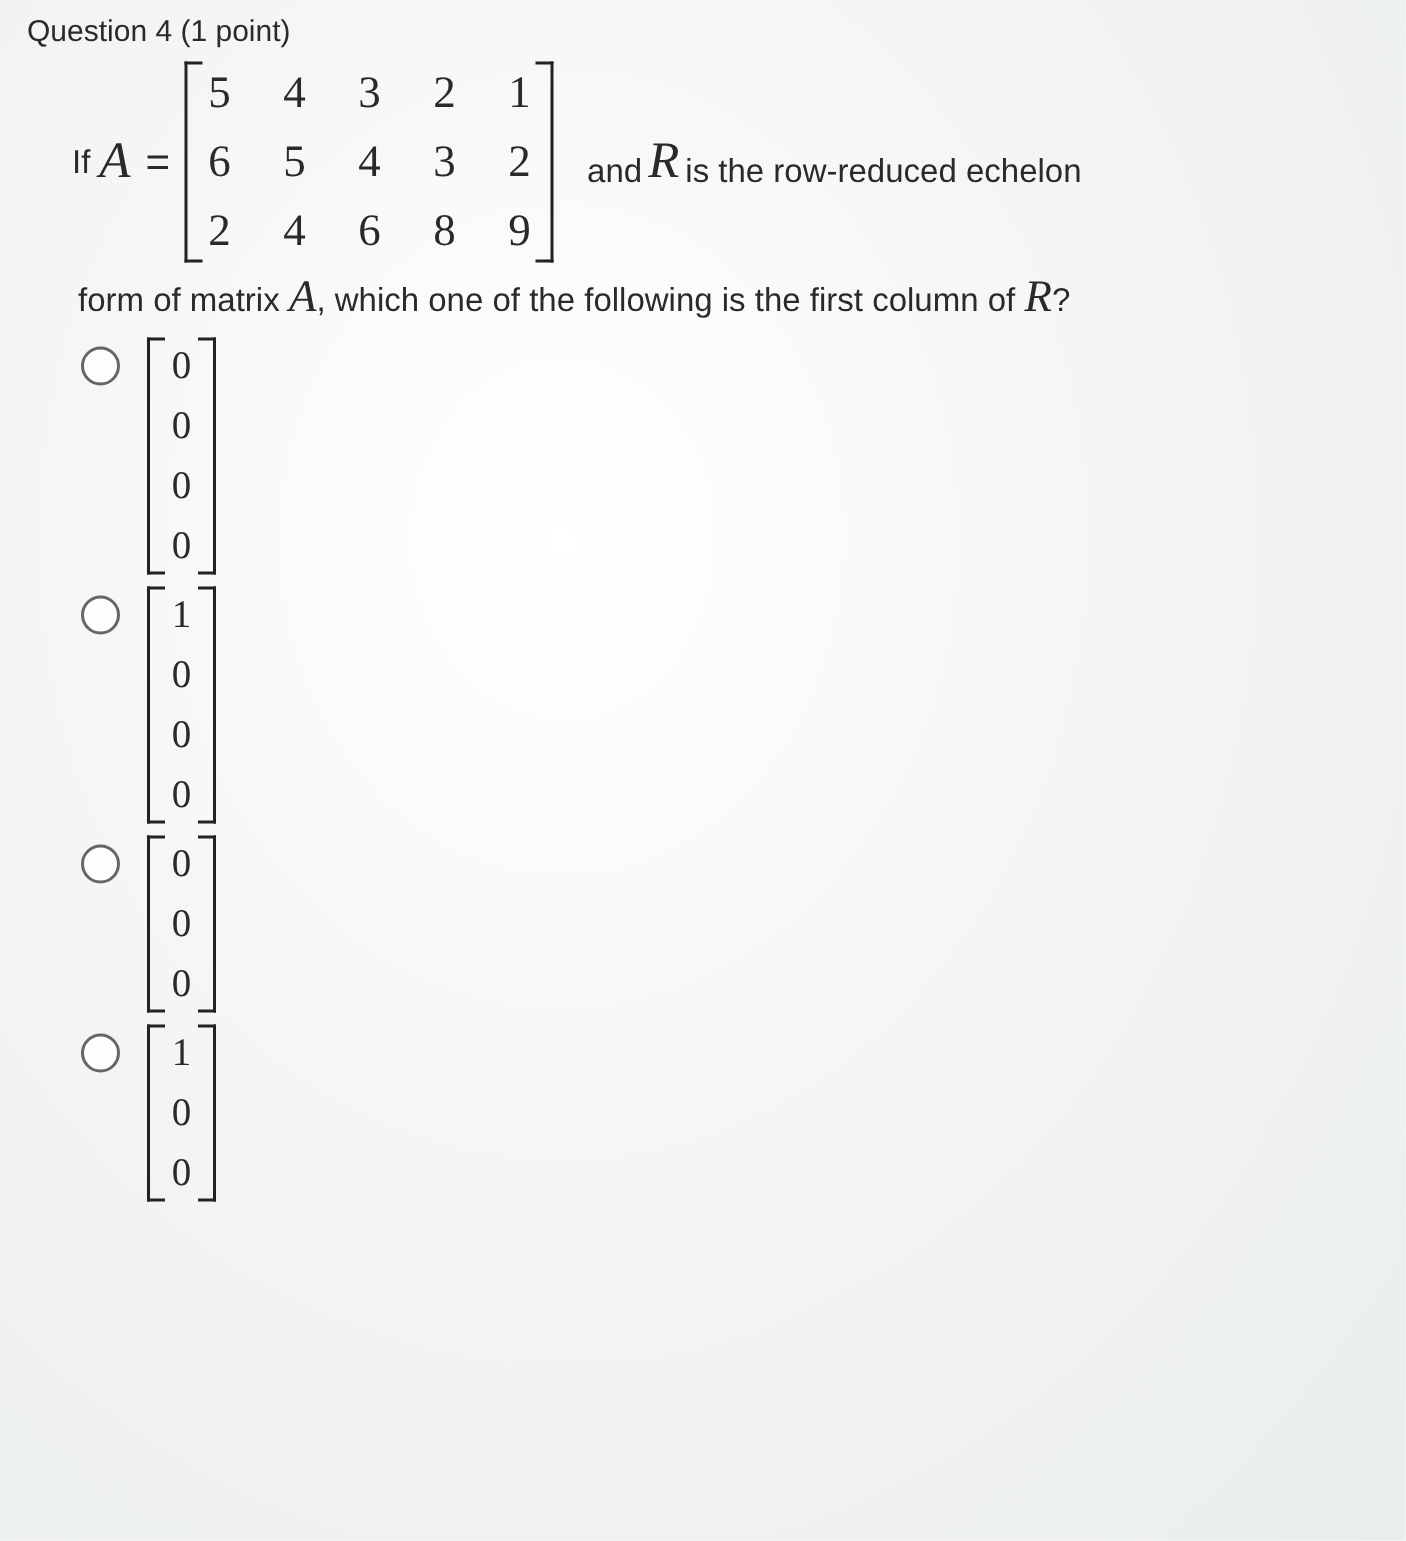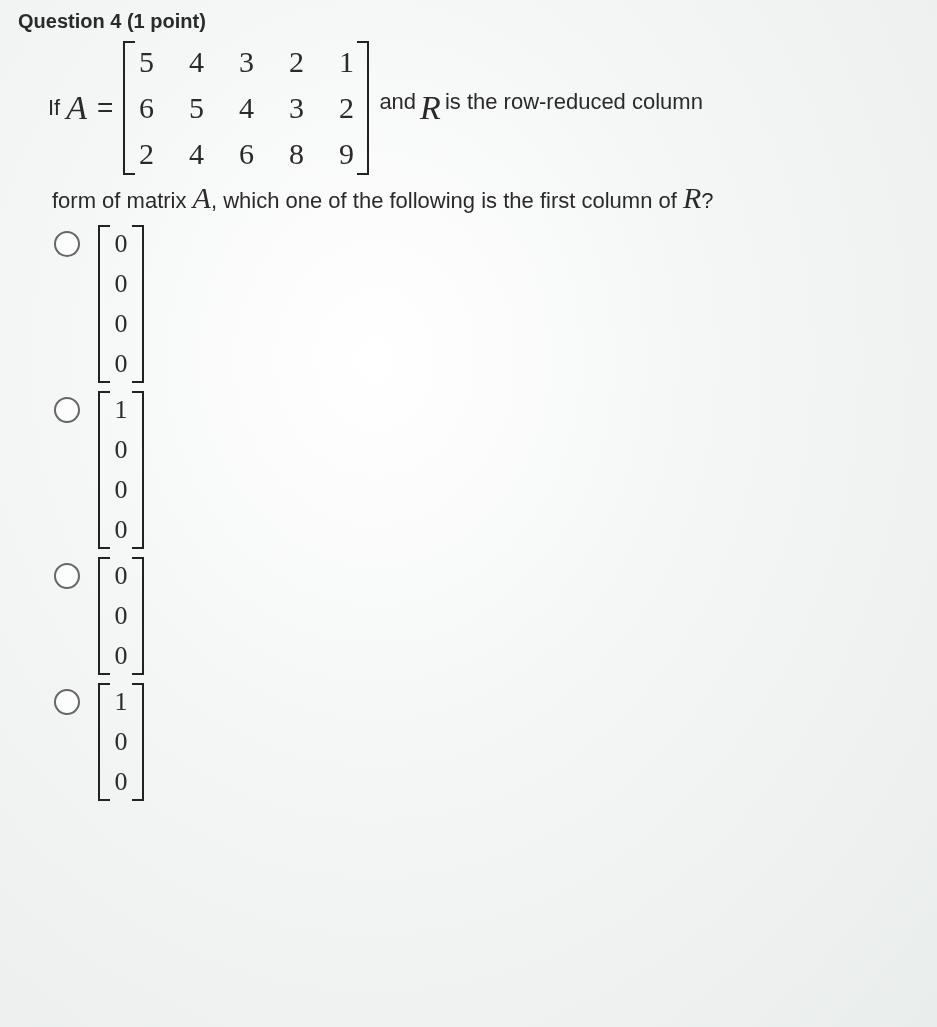--- a/index.html
+++ b/index.html
@@ -14,22 +14,22 @@
   .page {
     padding: 10px 18px 40px 18px;
     box-sizing: border-box;
     background: radial-gradient(ellipse at 40% 35%, #ffffff 0%, #f5f7f6 40%, #e9edec 100%);
     min-height: 1027px;
   }
   .q-header {
     font-size: 20px;
     margin-bottom: 8px;
   }
-  .q-header .bold { font-weight: 700; }
-  .q-header .light { font-weight: 700; }
+  .q-header .bold { font-weight: 400; }
+  .q-header .light { font-weight: 400; }
   .math-row {
     display: flex;
     align-items: center;
     flex-wrap: wrap;
     margin-left: 30px;
     margin-top: 4px;
   }
   .if-label {
     font-size: 22px;
     margin-right: 6px;
@@ -70,23 +70,23 @@
     bottom: 0;
     width: 10px;
     border-top: 2.5px solid #222;
     border-bottom: 2.5px solid #222;
   }
   .matrix::before { left: 0;  border-left: 2.5px solid #222; }
   .matrix::after  { right: 0; border-right: 2.5px solid #222; }
 
   .tail-text {
     font-size: 22px;
-    margin-left: 10px;
+    margin-left: 22px;
     display: inline-flex;
-    align-items: flex-start;
+    align-items: flex-end;
   }
   .tail-text .big-letter { margin: 0 4px; }
 
   .line2 {
     font-size: 22px;
     margin-left: 34px;
     margin-top: 6px;
   }
   .line2 .big-letter { font-size: 30px; }
 
@@ -147,21 +147,21 @@
         <span class="mcell">4</span>
         <span class="mcell">6</span>
         <span class="mcell">8</span>
         <span class="mcell">9</span>
       </span>
     </span>
 
     <span class="tail-text">
       <span>and</span>
       <span class="big-letter">R</span>
-      <span>is the row-reduced column</span>
+      <span>is the row-reduced echelon</span>
     </span>
   </div>
 
   <div class="line2">
     <span>form of matrix</span>
     <span class="big-letter">A</span><span>, which one of the following is the first column of</span>
     <span class="big-letter">R</span><span>?</span>
   </div>
 
   <div class="options">

